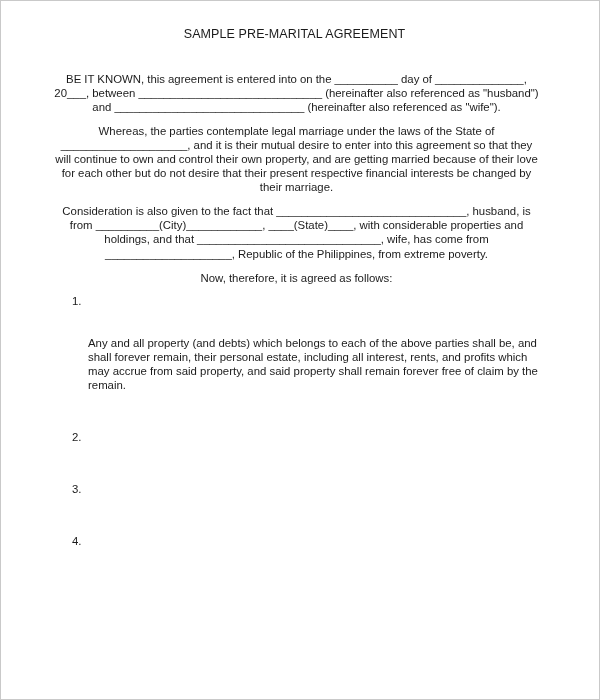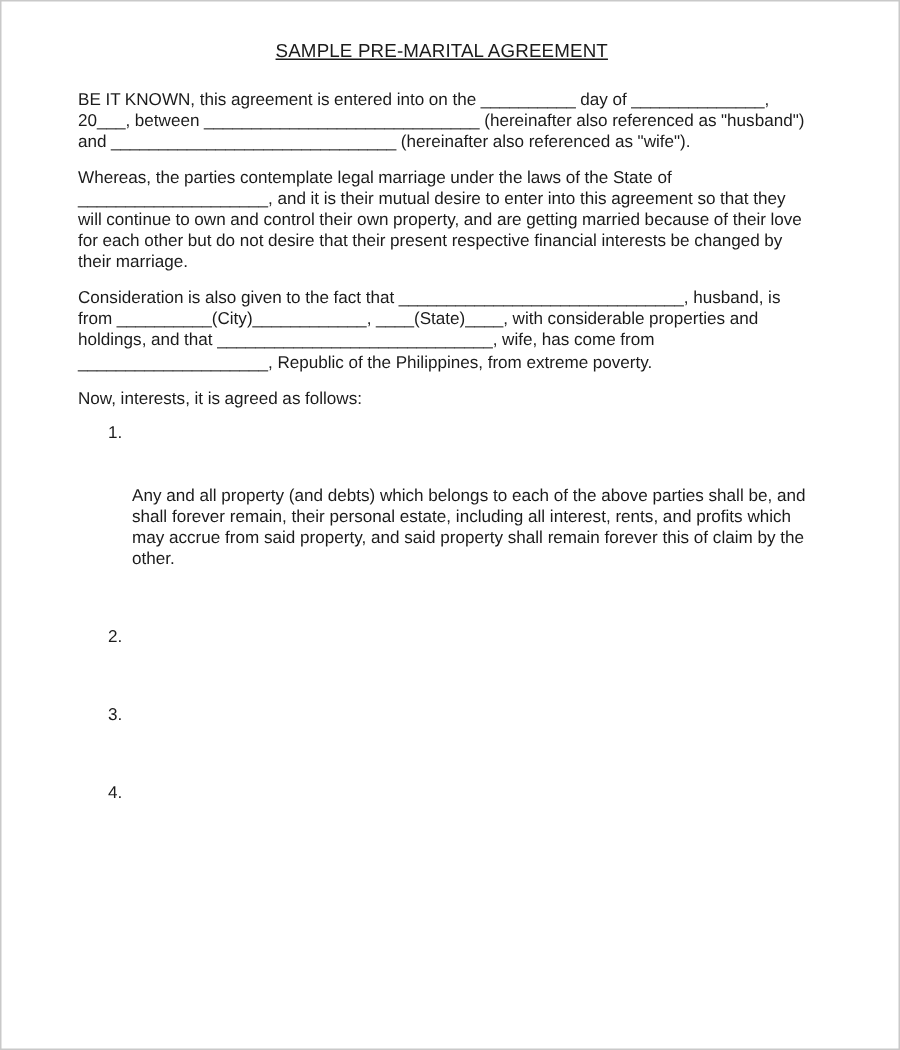--- a/index.html
+++ b/index.html
@@ -27,30 +27,29 @@
     height: 698px;
     box-sizing: border-box;
     padding: 20px 58px 0 51px;
   }
   .doc-title {
     text-align: center;
     font-size: 12.5px;
     line-height: 16px;
     color: #1b1b1b;
     letter-spacing: 0.1px;
-    margin: 5px 0 0 0;
+    margin: 5px 0 12px 0;
     padding-right: 4px;
     white-space: nowrap;
-    text-decoration: underline;
   }
   .para {
     font-size: 11.4px;
     line-height: 14.05px;
     color: #1b1b1b;
-    text-align: left;
+    text-align: center;
     margin: 0;
     white-space: pre-wrap;
     word-spacing: -0.1px;
   }
   .gap-lg { height: 18px; }
   .gap-md { height: 10px; }
   .gap-sm { height: 9px; }
 
   ol.clauses {
     list-style: none;
@@ -94,28 +93,28 @@
     <div class="gap-md"></div>
 
     <p class="para">Whereas, the parties contemplate legal marriage under the laws of the State of ____________________, and it is their mutual desire to enter into this agreement so that they will continue to own and control their own property, and are getting married because of their love for each other but do not desire that their present respective financial interests be changed by their marriage.</p>
 
     <div class="gap-md"></div>
 
     <p class="para">Consideration is also given to the fact that ______________________________, husband, is from __________(City)____________, ____(State)____, with considerable properties and holdings, and that _____________________________, wife, has come from ____________________, Republic of the Philippines, from extreme poverty.</p>
 
     <div class="gap-md"></div>
 
-    <p class="para">Now, interests, it is agreed as follows:</p>
+    <p class="para">Now, therefore, it is agreed as follows:</p>
 
     <div class="gap-sm"></div>
 
     <ol class="clauses">
       <li>
         <span class="num">1.</span>
-        <span class="clause-body">Any and all property (and debts) which belongs to each of the above parties shall be, and shall forever remain, their personal estate, including all interest, rents, and profits which may accrue from said property, and said property shall remain forever this of claim by the other.</span>
+        <span class="clause-body">Any and all property (and debts) which belongs to each of the above parties shall be, and shall forever remain, their personal estate, including all interest, rents, and profits which may accrue from said property, and said property shall remain forever free of claim by the remain.</span>
       </li>
       <li>
         <span class="num">2.</span>
       </li>
       <li>
         <span class="num">3.</span>
       </li>
       <li>
         <span class="num">4.</span>
         

